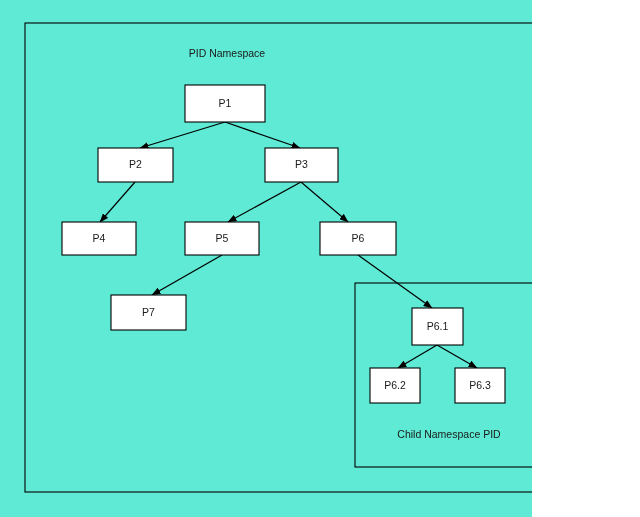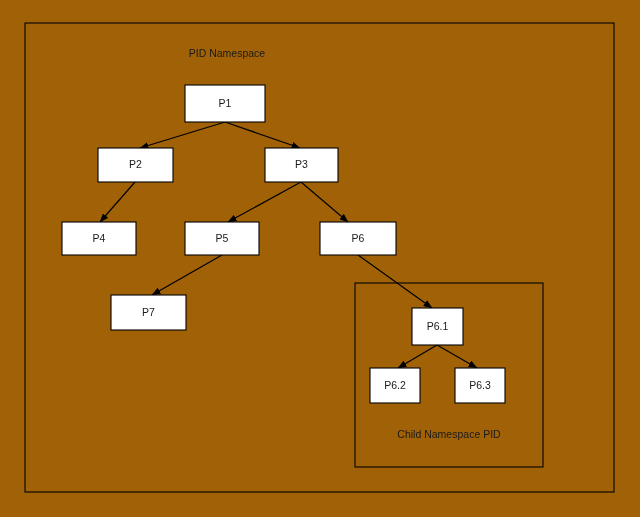--- a/index.html
+++ b/index.html
@@ -5,23 +5,23 @@
   html, body {
     margin: 0;
     padding: 0;
     background: #ffffff;
   }
   body {
     font-family: "Liberation Sans", sans-serif;
   }
   #canvas {
     position: relative;
-    width: 640px;
+    width: 532px;
     height: 517px;
-    background: #a16207;
+    background: #5eead4;
     overflow: hidden;
   }
   #diagram-svg {
     position: absolute;
     left: 0;
     top: 0;
     width: 640px;
     height: 517px;
   }
   .node-label {

